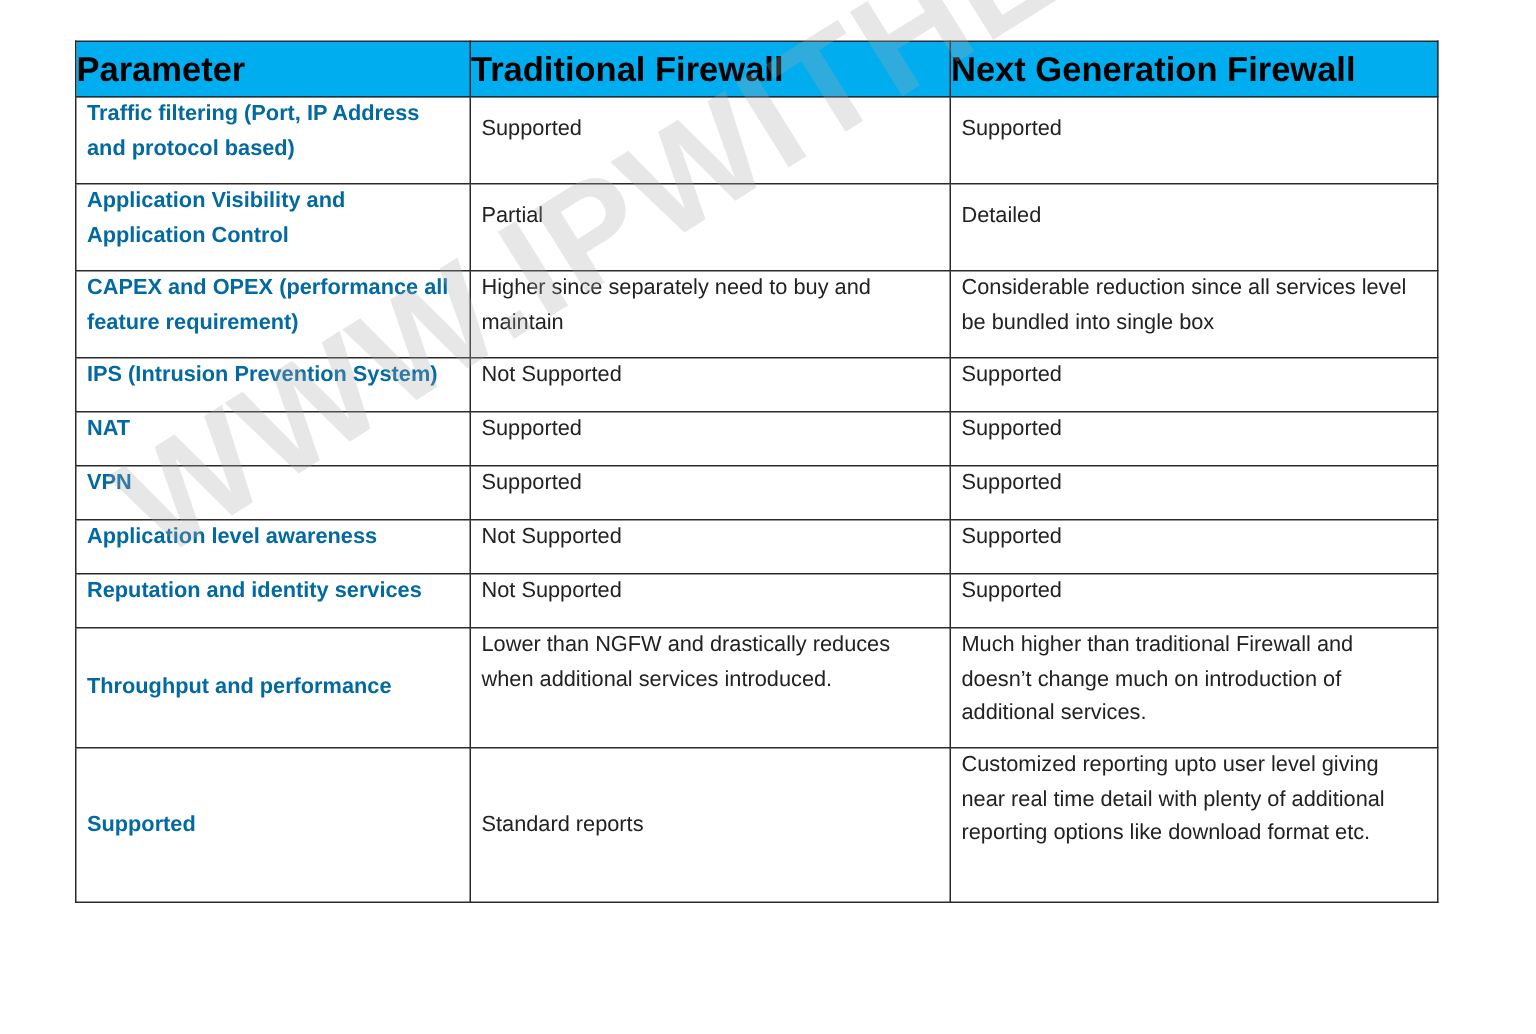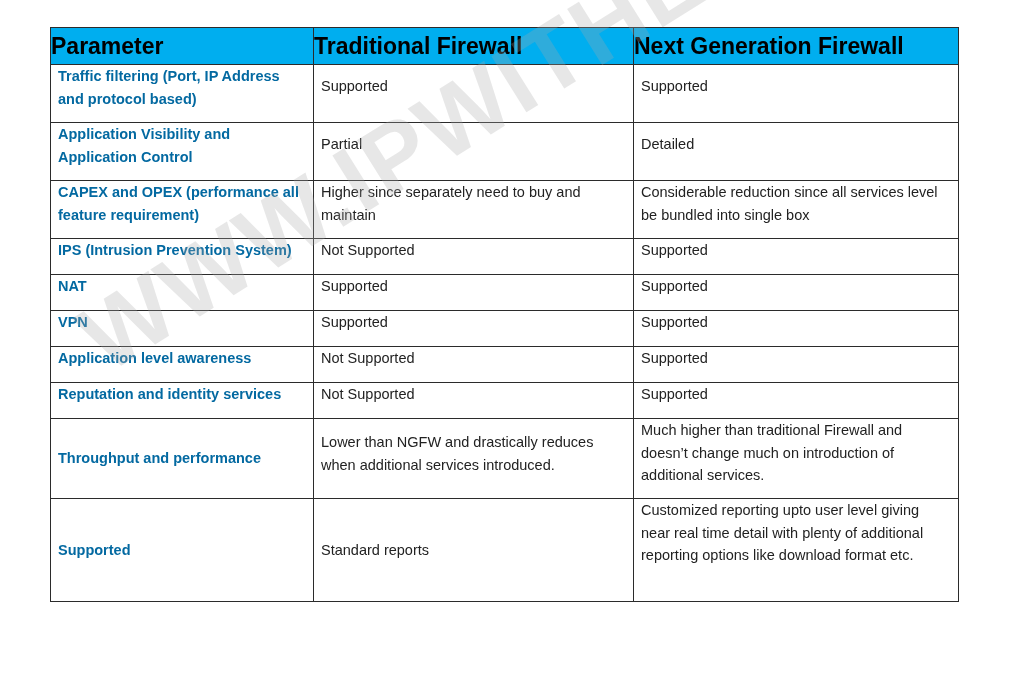--- a/index.html
+++ b/index.html
@@ -83,21 +83,21 @@
         <td>Not Supported</td>
         <td>Supported</td>
       </tr>
       <tr style="height:36px">
         <td class="param">Reputation and identity services</td>
         <td>Not Supported</td>
         <td>Supported</td>
       </tr>
       <tr style="height:80px">
         <td class="param mid">Throughput and performance</td>
-        <td style="padding-top:12px">Lower than NGFW and drastically reduces when additional services introduced.</td>
+        <td style="padding-top:0">Lower than NGFW and drastically reduces when additional services introduced.</td>
         <td>Much higher than traditional Firewall and doesn’t change much on introduction of additional services.</td>
       </tr>
       <tr style="height:103px">
         <td class="param mid">Supported</td>
         <td class="mid">Standard reports</td>
         <td>Customized reporting upto user level giving near real time detail with plenty of additional reporting options like download format etc.</td>
       </tr>
     </tbody>
   </table>
 

